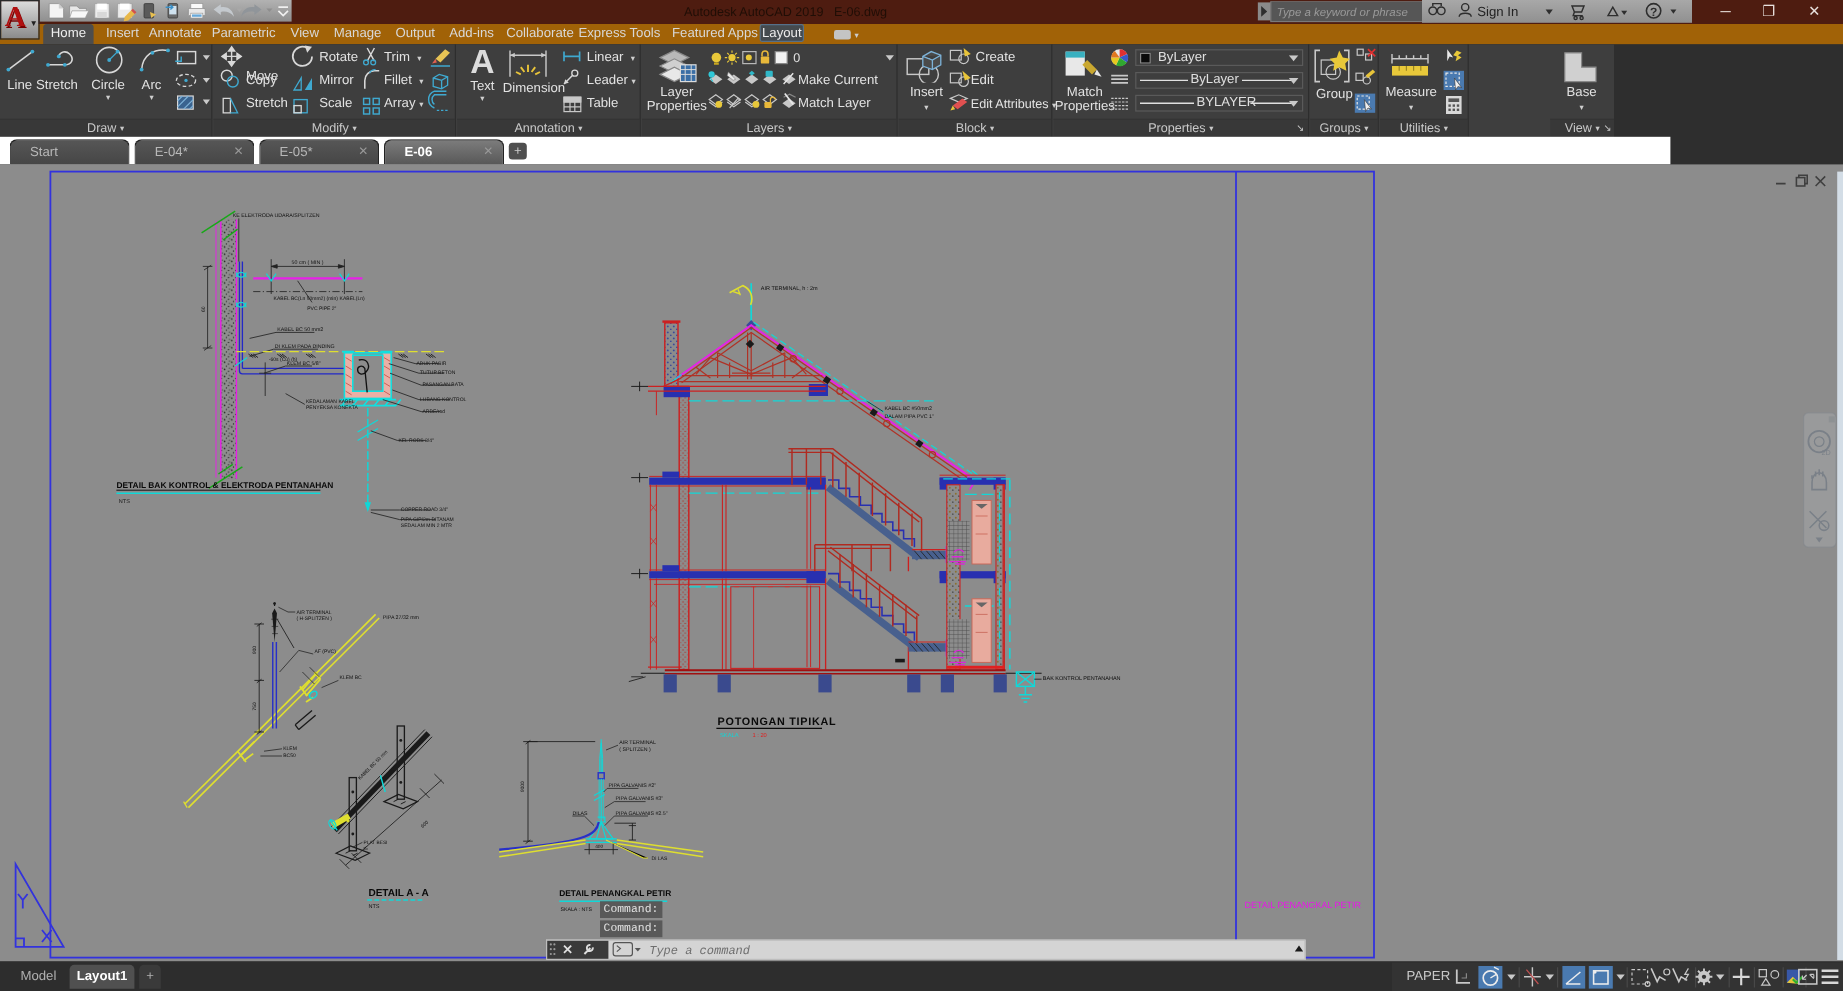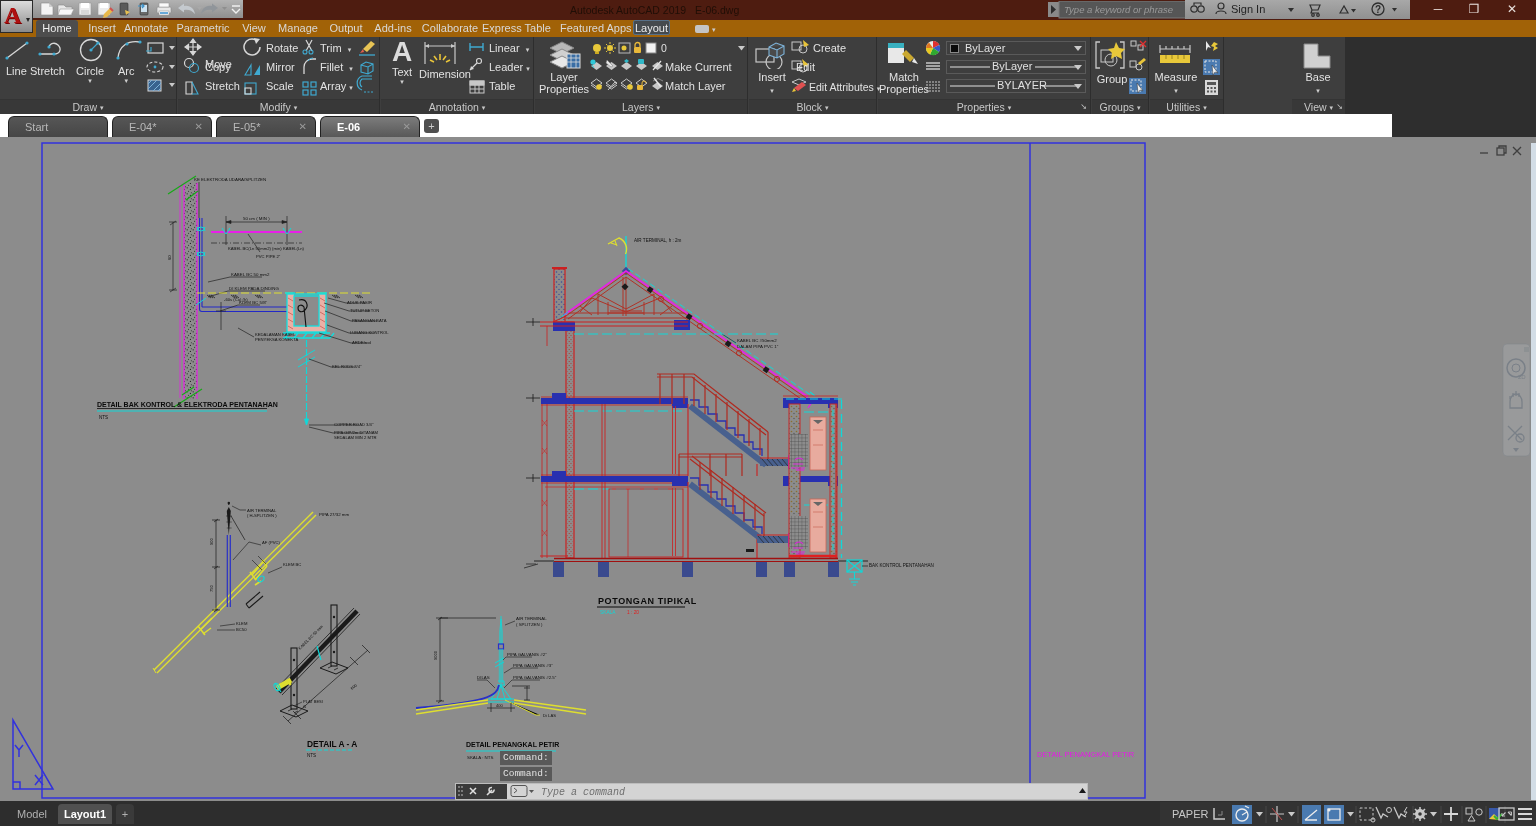--- a/index.html
+++ b/index.html
@@ -156,21 +156,21 @@
 <div id="tabrow">
   <div class="rtab active" style="left:36px; width:42px;">Home</div>
   <div class="rtab" style="left:82px; width:40px;">Insert</div>
   <div class="rtab" style="left:120px; width:52px;">Annotate</div>
   <div class="rtab" style="left:174px; width:58px;">Parametric</div>
   <div class="rtab" style="left:236px; width:36px;">View</div>
   <div class="rtab" style="left:274px; width:48px;">Manage</div>
   <div class="rtab" style="left:324px; width:44px;">Output</div>
   <div class="rtab" style="left:370px; width:46px;">Add-ins</div>
   <div class="rtab" style="left:418px; width:64px;">Collaborate</div>
-  <div class="rtab" style="left:482px; width:68px;">Express Table</div>
+  <div class="rtab" style="left:482px; width:68px;">Express Tools</div>
   <div class="rtab" style="left:560px; width:68px;">Featured Apps</div>
   <div class="rtab layout" style="left:633px; width:37px; height:15px; line-height:14px;">Layout</div>
   <div style="position:absolute; left:695px; top:5px; width:14px; height:8px; background:#c4c4c4; border-radius:2px;"></div>
   <div style="position:absolute; left:712px; top:6px; color:#ccc; font-size:7px;">▾</div>
 </div>
 
 <div id="ribbon">
 <div id="ribbonbody"></div>
 
 <div class="panel" style="left:0; width:177px;">
@@ -380,21 +380,21 @@
   <g stroke="#c8c8c8" fill="none">
    <rect x="3" y="24" width="9" height="8"></rect>
             <circle cx="14" cy="31" r="4"></circle>
    <path d="M13 22 l7 6 l-5 2 z" fill="#e8c43a" stroke="none"></path>
   </g>
   <path d="M3 45 l7 -3 l7 3 l-7 3 z" fill="none" stroke="#c8c8c8"></path>
   <path d="M5 51 l8 -6 l4 3 l-8 6 z" fill="#e05050"></path>
   <path d="M5 51 l-2 4 l4 -1" fill="#e8c43a"></path>
  </svg>
  <div class="tool" style="left:64px; top:5px;">Create</div>
- <div class="tool" style="left:47px; top:24px;">Edit</div>
+ <div class="tool" style="left:60px; top:24px;">Edit</div>
  <div class="tool" style="left:60px; top:44px; font-size:10.5px;">Edit Attributes&nbsp;<span class="dda">▾</span></div>
  <div class="plabel">Block <span class="dd">▾</span></div>
 </div>
 
 <div class="panel" style="left:878px; width:213px;">
  <svg class="abs" style="left:8px; top:3px;" width="34" height="30">
   <rect x="2" y="3" width="16" height="20" fill="#e8e8e8"></rect>
   <rect x="2" y="3" width="16" height="5" fill="#38b0c0"></rect>
   <path d="M20 10 l8 8 l-4 4 l-8 -8 z" fill="#caa830"></path>
   <path d="M28 18 l4 6 l-6 -2" fill="#e8e8e8"></path>

